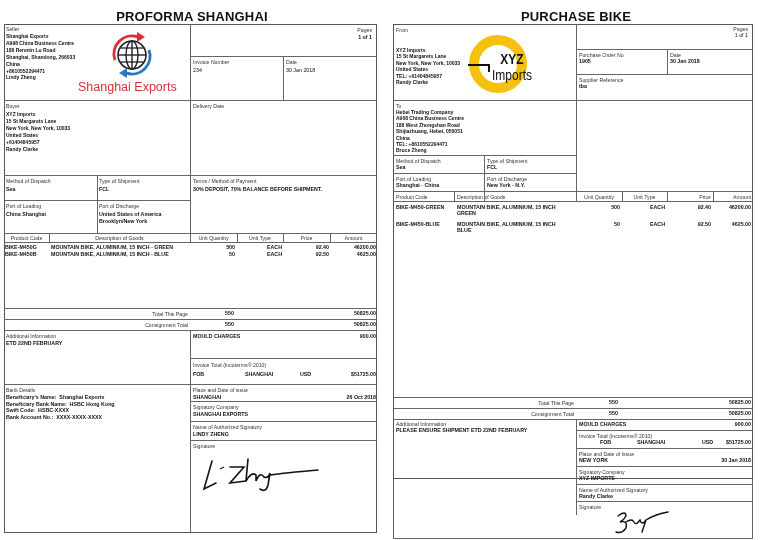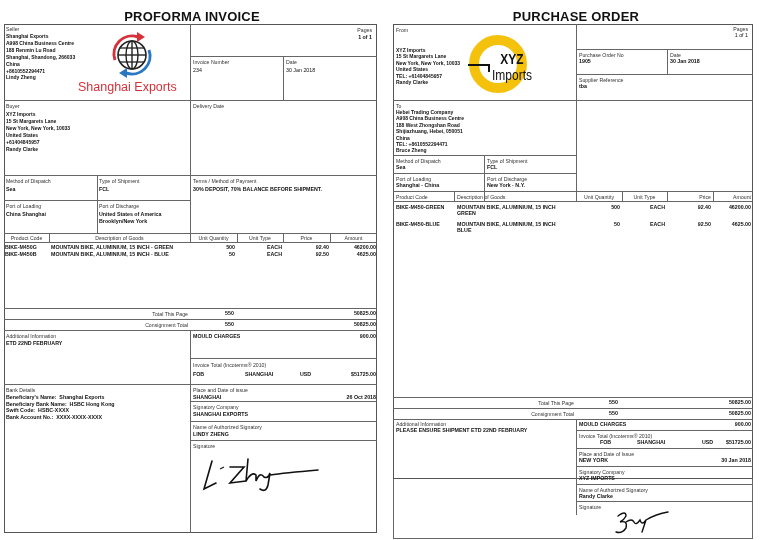--- a/index.html
+++ b/index.html
@@ -16,21 +16,21 @@
   .r { text-align: right; }
   .c { text-align: center; }
   .multi { white-space: pre; }
   .logo-text-se { position: absolute; font-size: 12.5px; color: #d6313a; white-space: nowrap; }
   .sig { position: absolute; }
 </style>
 </head>
 <body>
 
 <div>
-  <div class="title" style="left:0;top:9px;width:384px;">PROFORMA INVOICE</div>
+  <div class="title" style="left:0;top:9px;width:384px;">PROFORMA SHANGHAI</div>
 
   <div class="box" style="left:4px;top:24px;width:373px;height:509px;"></div>
 
   <div class="ln-v" style="left:190px;top:24px;height:209px;"></div>
   <div class="ln-h" style="left:190px;top:56px;width:187px;"></div>
   <div class="ln-v" style="left:283px;top:56px;height:44px;"></div>
   <div class="ln-h" style="left:4px;top:100px;width:373px;"></div>
   <div class="ln-h" style="left:4px;top:175px;width:373px;"></div>
   <div class="ln-v" style="left:97px;top:175px;height:58px;"></div>
   <div class="ln-h" style="left:4px;top:200px;width:187px;"></div>
@@ -171,21 +171,21 @@
     <svg width="125" height="40" viewBox="0 0 125 40">
       <path d="M12 6 L4 34 L16 28" fill="none" stroke="#111" stroke-width="1.6" stroke-linecap="round"></path>
       <path d="M20 14 L24 12" fill="none" stroke="#111" stroke-width="1.2"></path>
       <path d="M30 12 L44 12 L30 28 L46 26" fill="none" stroke="#111" stroke-width="1.6" stroke-linecap="round"></path>
       <path d="M48 4 L46 26 Q52 16 56 20 L56 26 Q60 16 64 22 Q68 24 70 18 L68 30 Q66 38 60 34 M70 20 Q84 18 118 15" fill="none" stroke="#111" stroke-width="1.6" stroke-linecap="round"></path>
     </svg>
   </div>
 </div>
 
 <div>
-  <div class="title" style="left:384px;top:9px;width:384px;">PURCHASE ORDER</div>
+  <div class="title" style="left:384px;top:9px;width:384px;">PURCHASE BIKE</div>
 
   <div class="box" style="left:393px;top:24px;width:360px;height:455px;"></div>
 
   <div class="ln-v" style="left:576px;top:24px;height:177px;"></div>
   <div class="ln-h" style="left:576px;top:49px;width:177px;"></div>
   <div class="ln-v" style="left:667px;top:49px;height:25px;"></div>
   <div class="ln-h" style="left:576px;top:74px;width:177px;"></div>
   <div class="ln-h" style="left:393px;top:100px;width:360px;"></div>
   <div class="ln-h" style="left:393px;top:155px;width:184px;"></div>
   <div class="ln-v" style="left:484px;top:155px;height:46px;"></div>

